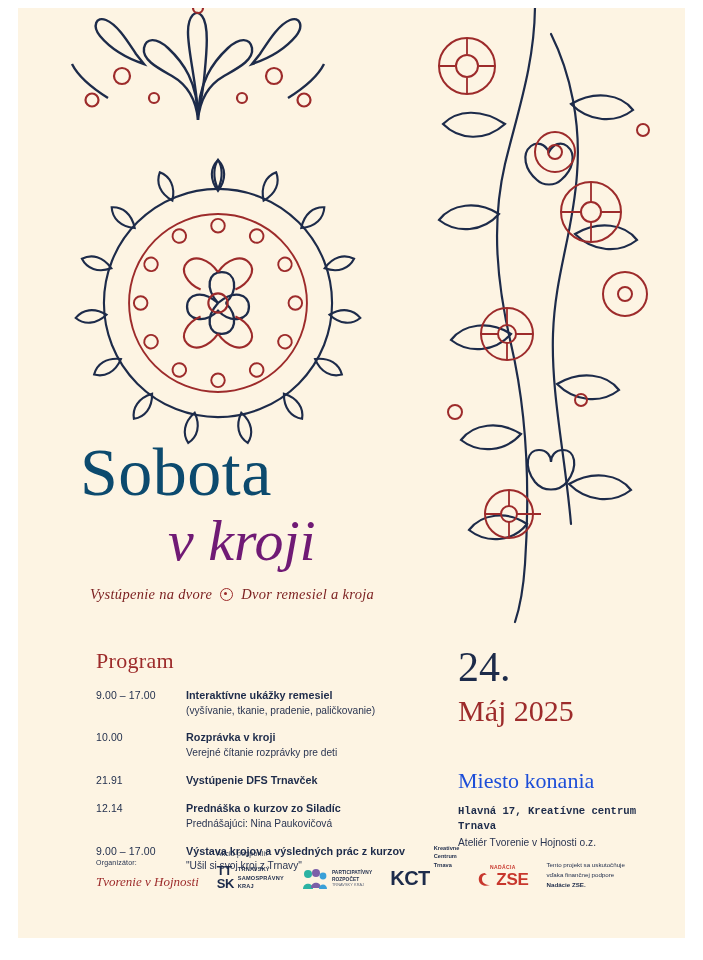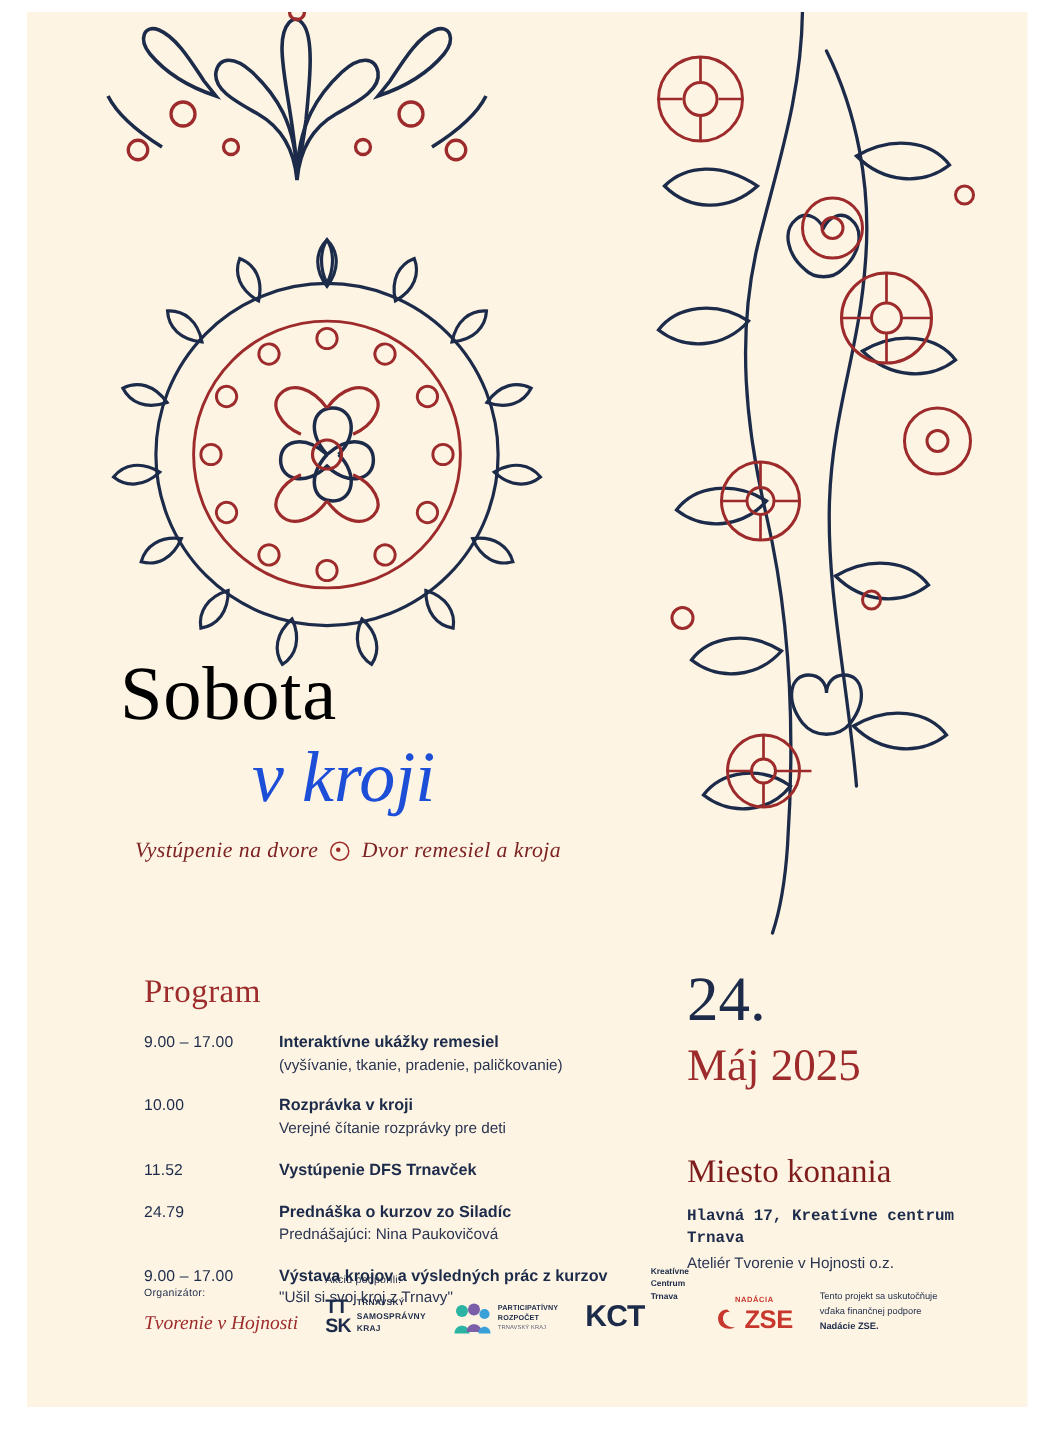--- a/index.html
+++ b/index.html
@@ -55,32 +55,32 @@
 
   
   .title-wrap {
     position: absolute;
     left: 62px;
     top: 430px;
     width: 380px;
   }
   .title-main {
     font-family: "Liberation Serif", serif;
-    font-size: 51px;
-    color: #000000;
+    font-size: 68px;
+    color: #0c4a6e;
     letter-spacing: 0.5px;
     line-height: 1;
     margin: 0;
     font-weight: 400;
   }
   .title-sub {
     font-family: "Liberation Serif", serif;
     font-style: italic;
-    font-size: 48px;
-    color: #1d4ed8;
+    font-size: 58px;
+    color: #701a75;
     line-height: 1;
     margin: 6px 0 0 88px;
     font-weight: 400;
   }
   .tagline {
     margin: 16px 0 0 10px;
     font-family: "Liberation Serif", serif;
     font-style: italic;
     font-size: 14.5px;
     color: #7d2222;
@@ -170,21 +170,21 @@
   .date-month {
     font-family: "Liberation Serif", serif;
     font-size: 30px;
     color: #9d2b2b;
     line-height: 1;
     margin: 8px 0 0 0;
   }
   .place-heading {
     font-family: "Liberation Serif", serif;
     font-size: 22px;
-    color: #7f1d1d;
+    color: #1d4ed8;
     margin: 42px 0 10px 0;
     font-weight: 400;
   }
   .place-line1 {
     font-family: Liberation Mono, monospace;
     font-size: 10.6px;
     font-weight: bold;
     color: #1d2b4a;
     line-height: 1.4;
   }
@@ -470,29 +470,29 @@
 
       <div class="prog-row">
         <div class="prog-time">10.00</div>
         <div class="prog-body">
           <div class="prog-title">Rozprávka v kroji</div>
           <div class="prog-note">Verejné čítanie rozprávky pre deti</div>
         </div>
       </div>
 
       <div class="prog-row">
-        <div class="prog-time">11.52</div>
+        <div class="prog-time">21.91</div>
         <div class="prog-body">
           <div class="prog-title">Vystúpenie DFS Trnavček</div>
           <div class="prog-note"></div>
         </div>
       </div>
 
       <div class="prog-row">
-        <div class="prog-time">24.79</div>
+        <div class="prog-time">12.14</div>
         <div class="prog-body">
           <div class="prog-title">Prednáška o kurzov zo Siladíc</div>
           <div class="prog-note">Prednášajúci: Nina Paukovičová</div>
         </div>
       </div>
 
       <div class="prog-row">
         <div class="prog-time">9.00 – 17.00</div>
         <div class="prog-body">
           <div class="prog-title">Výstava krojov a výsledných prác z kurzov</div>

